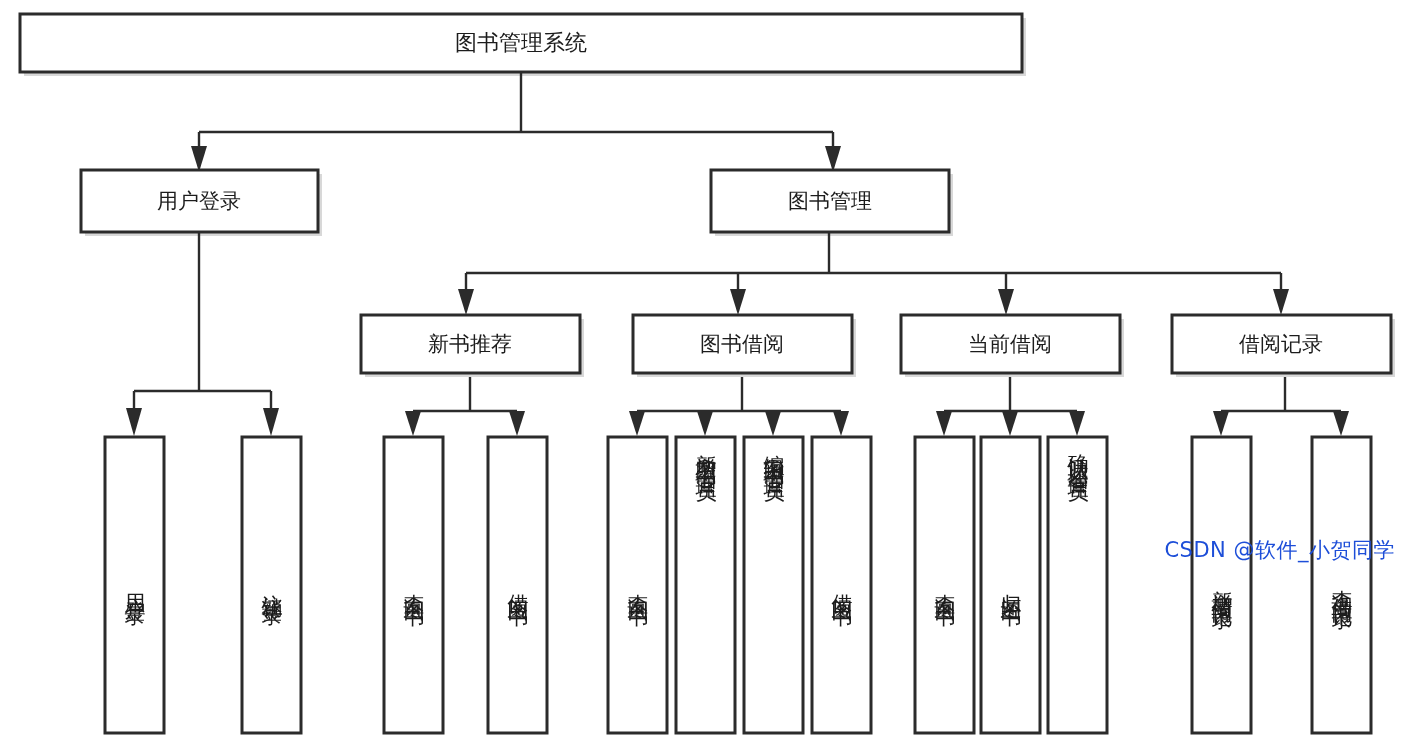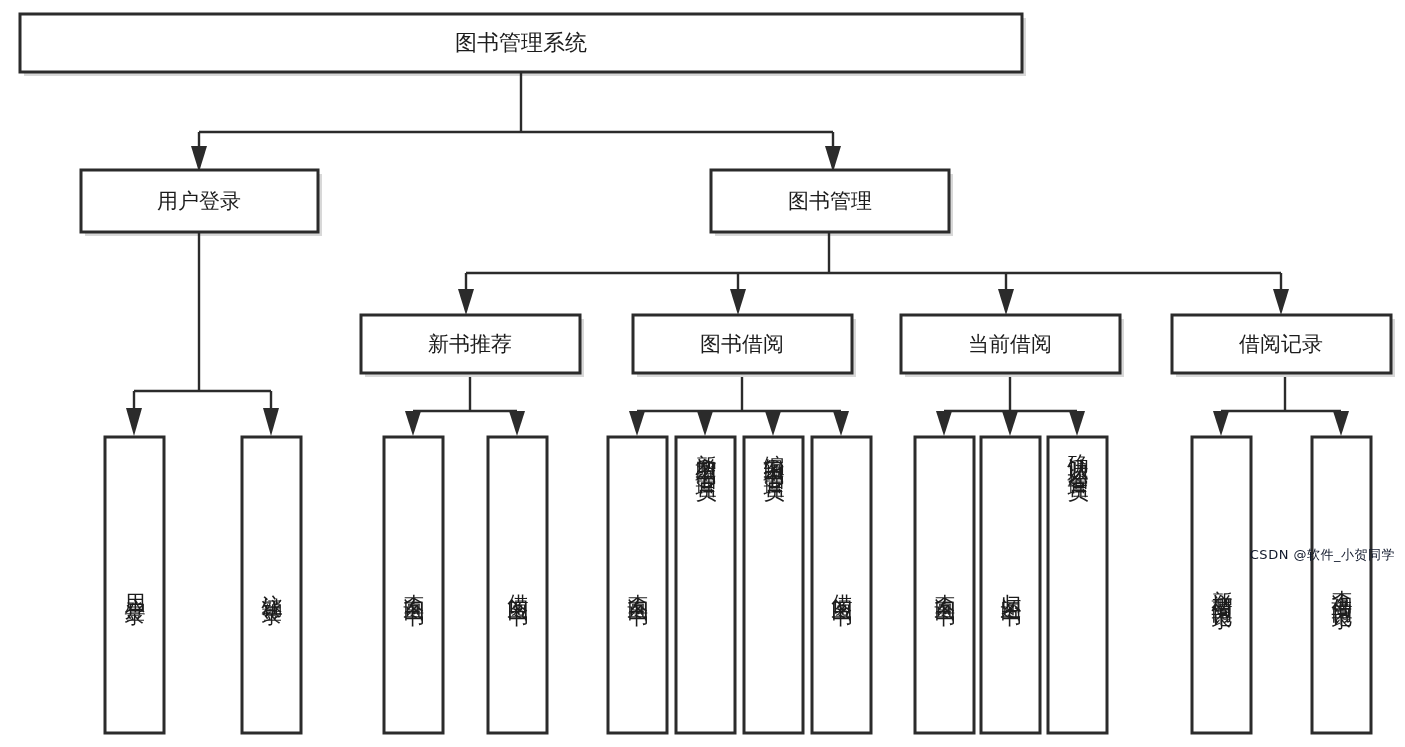--- a/index.html
+++ b/index.html
@@ -69,22 +69,22 @@
     letter-spacing: 4px;
     color: #1c1c1c;
     white-space: nowrap;
     text-align: center;
   }
   .watermark {
     position: absolute;
     right: 10px;
     bottom: 6px;
     font-family: "DejaVu Sans", "Liberation Sans", sans-serif;
-    font-size: 13px;
-    color: #0f172a;
+    font-size: 21px;
+    color: #1d4ed8;
     letter-spacing: 0.5px;
     user-select: none;
     margin-left: 10px;
   }
 </style>
 </head>
 <body>
 
 <div id="diagram-root">
 

